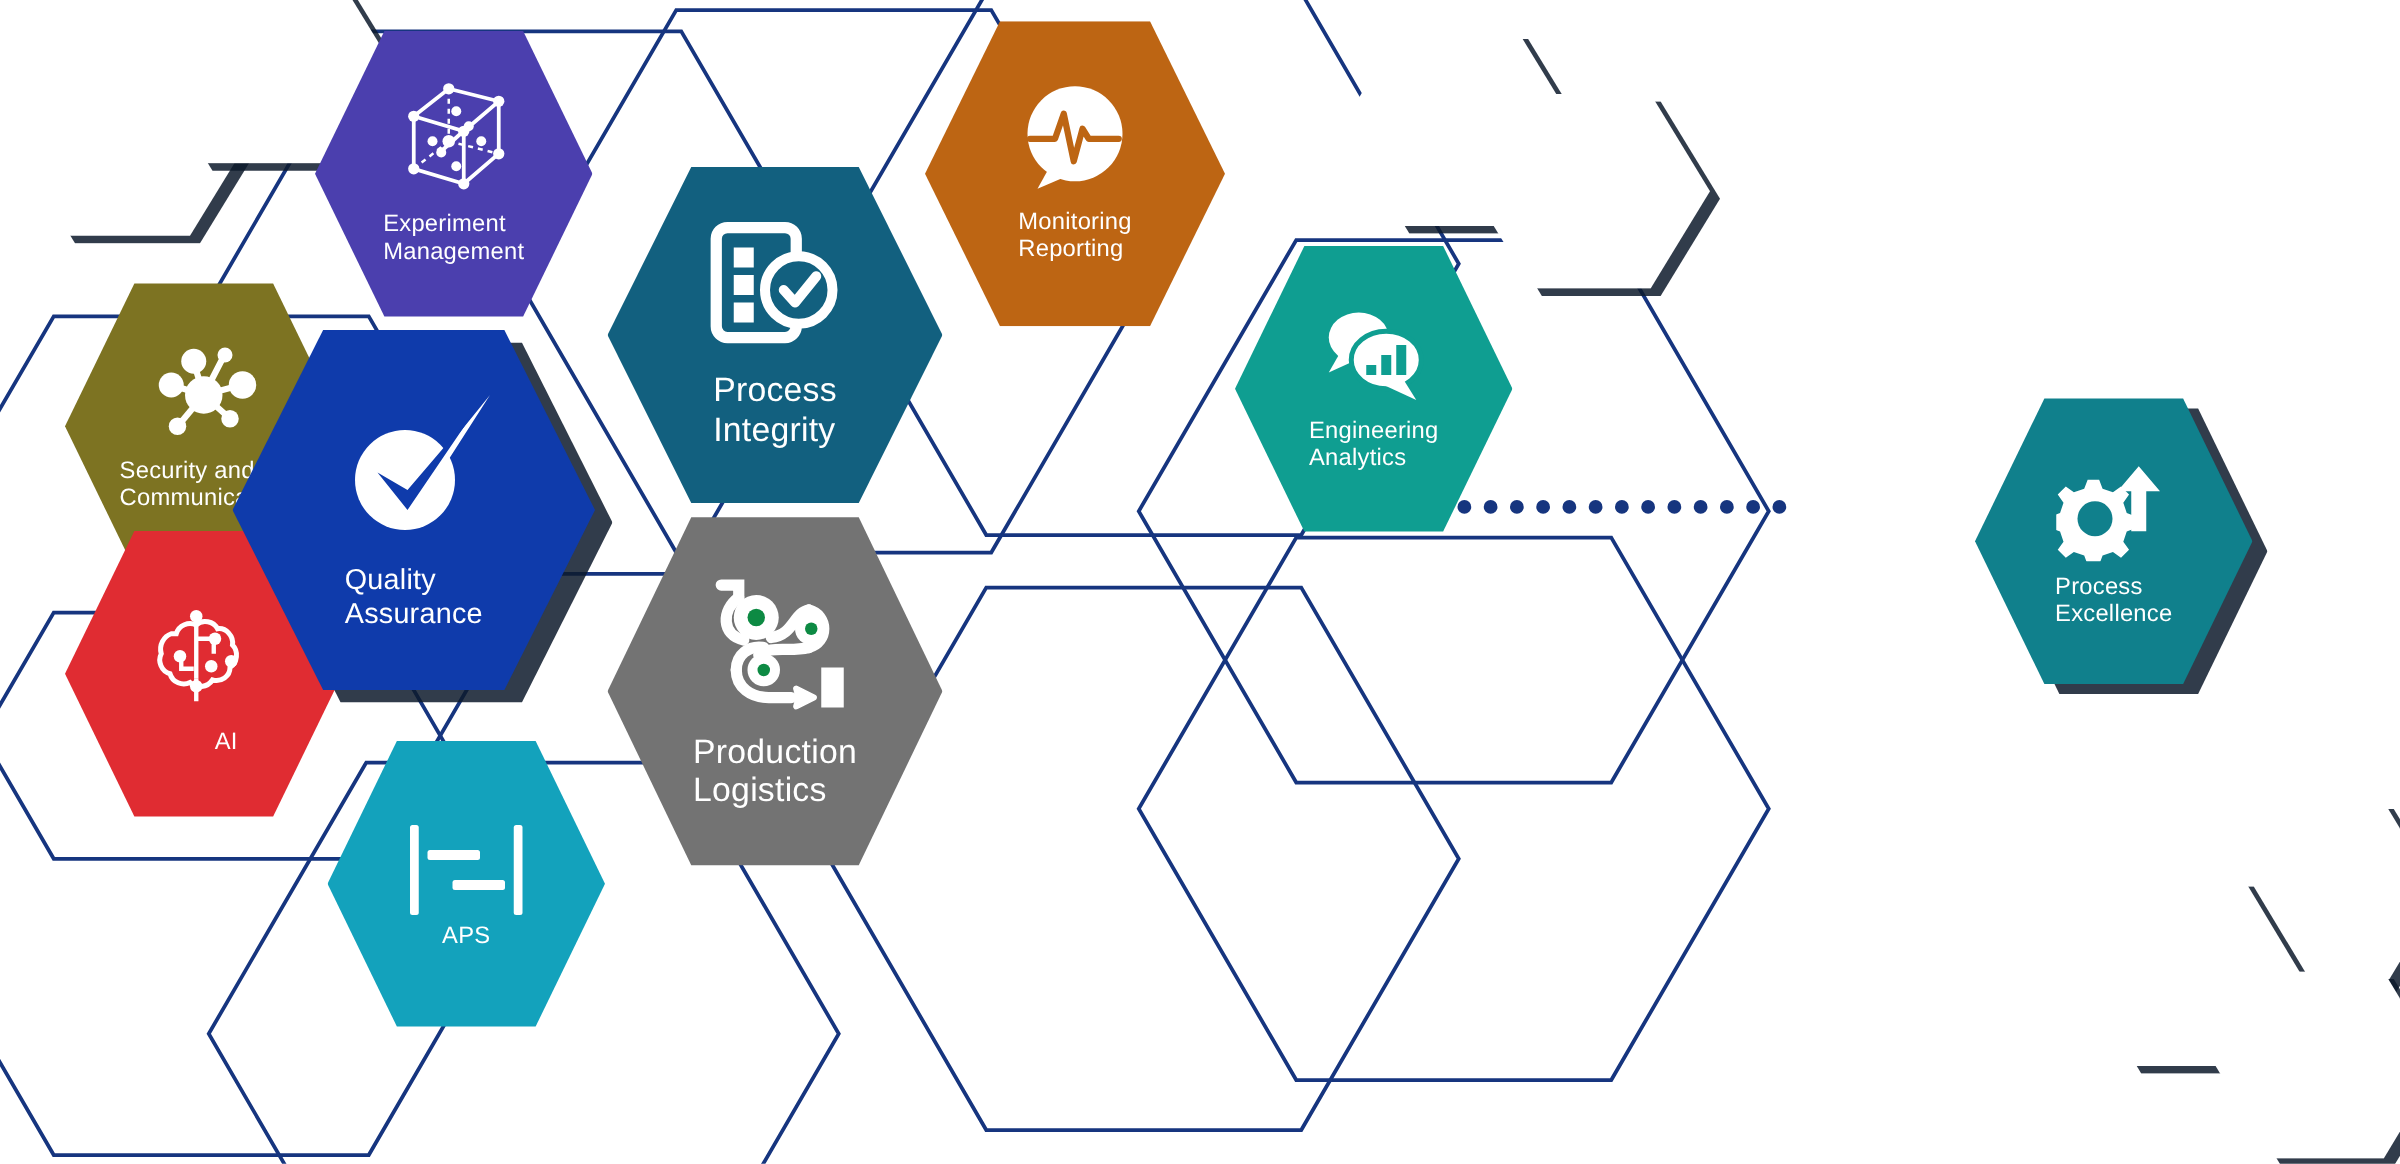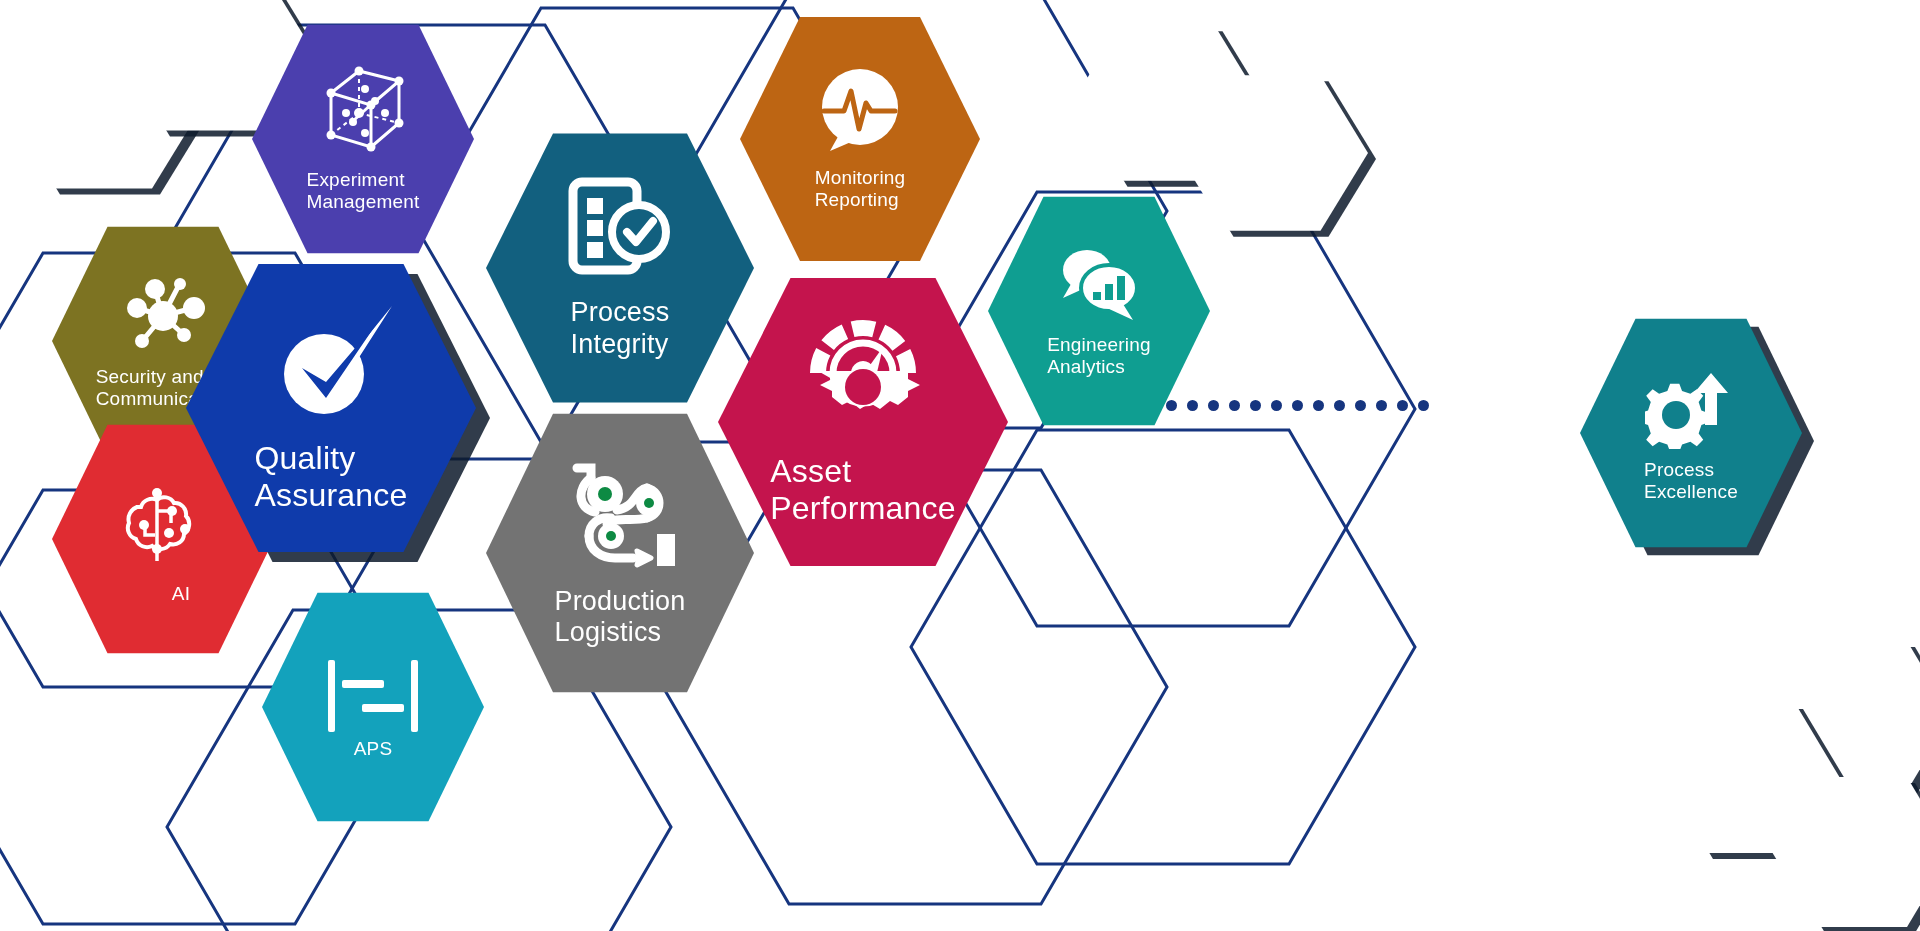--- a/index.html
+++ b/index.html
@@ -42,21 +42,21 @@
   .outline{position:absolute;pointer-events:none;}
 
   
   .blank{background:#ffffff;}
 
   
   .dots{position:absolute;display:flex;align-items:center;gap:10px;}
   .dots i{width:11px;height:11px;border-radius:50%;background:#16357f;display:block;}
 
   
-  .big   .lbl{font-size:32px;}
+  .big   .lbl{font-size:23px;}
   .mid   .lbl{font-size:27px;}
   .small .lbl{font-size:19px;}
 </style>
 </head>
 <body>
 
 <div id="stage">
 
   <svg class="outline" style="left:0;top:0;width:1920px;height:931px" viewBox="0 0 1920 931" fill="none">
     <g stroke="#16357f" stroke-width="3" fill="none">
@@ -273,34 +273,20 @@
       <svg width="92" height="88" viewBox="0 0 92 88">
         <circle cx="46" cy="40" r="38" fill="#fff"></circle>
         <path d="M26 66 L16 84 L44 72 Z" fill="#fff"></path>
         <path d="M10 44 h20 l7 -20 8 38 7 -26 5 8 h24" fill="none" stroke="#bd6513" stroke-width="5" stroke-linejoin="round" stroke-linecap="round"></path>
       </svg>
     </span>
     <span class="lbl">Monitoring
 Reporting</span>
   </div>
 
-  <div class="hex big" style="left:718px;top:272px;width:290px;height:300px;background:#c4144d;">
-    <span class="ico" style="margin-bottom:18px;">
-      <svg width="126" height="118" viewBox="0 0 126 118">
-        <path d="M18 56 a45 45 0 0 1 90 0" fill="none" stroke="#fff" stroke-width="16" stroke-dasharray="22 8"></path>
-        <circle cx="63" cy="56" r="30" fill="none" stroke="#fff" stroke-width="7"></circle>
-        <path d="M63 58 l20 -28 -8 34 z" fill="#fff"></path>
-        <path d="M63 44 a12 12 0 1 0 .1 0z" fill="#fff"></path>
-        <path d="M18 54 h90 v8 l12 6 -12 6 v6 l-10 8 -8 -4 -10 8 -10 -6 -10 6 -10 -8 -8 4 -10 -8 v-6 l-12 -6 12 -6 z" fill="#fff"></path>
-        <circle cx="63" cy="70" r="18" fill="#c4144d"></circle>
-      </svg>
-    </span>
-    <span class="lbl">Asset
-Performance</span>
-  </div>
 
 
   <div class="hex small" style="left:988px;top:192px;width:222px;height:238px;background:#0f9e91;">
     <span class="ico" style="margin-bottom:10px;">
       <svg width="96" height="80" viewBox="0 0 96 80">
         <ellipse cx="36" cy="26" rx="24" ry="20" fill="#fff"></ellipse>
         <path d="M20 40 L12 54 L34 44 Z" fill="#fff"></path>
         <ellipse cx="58" cy="44" rx="28" ry="23" fill="#fff" stroke="#0f9e91" stroke-width="4"></ellipse>
         <path d="M72 60 L82 76 L56 64 Z" fill="#fff"></path>
         <g fill="#0f9e91">

